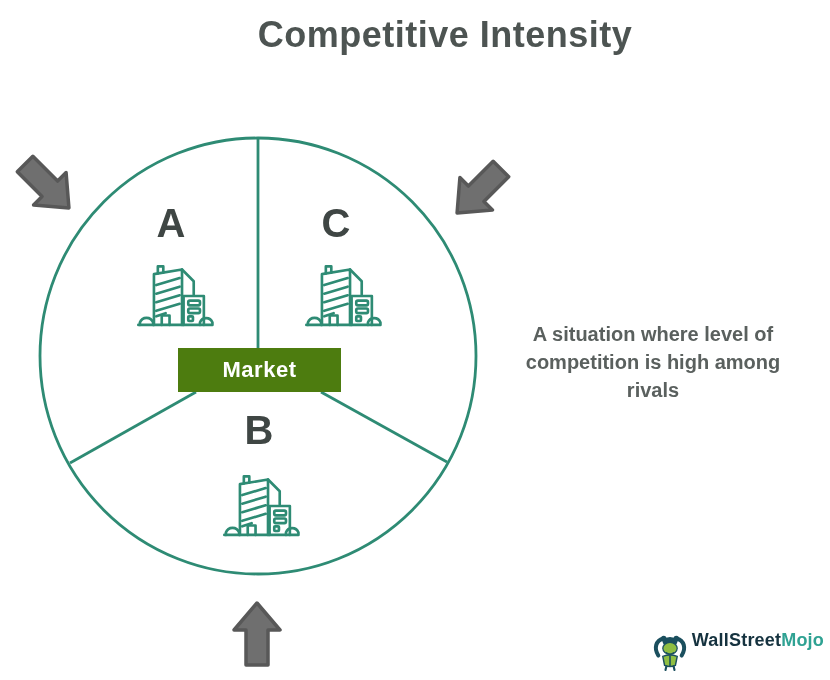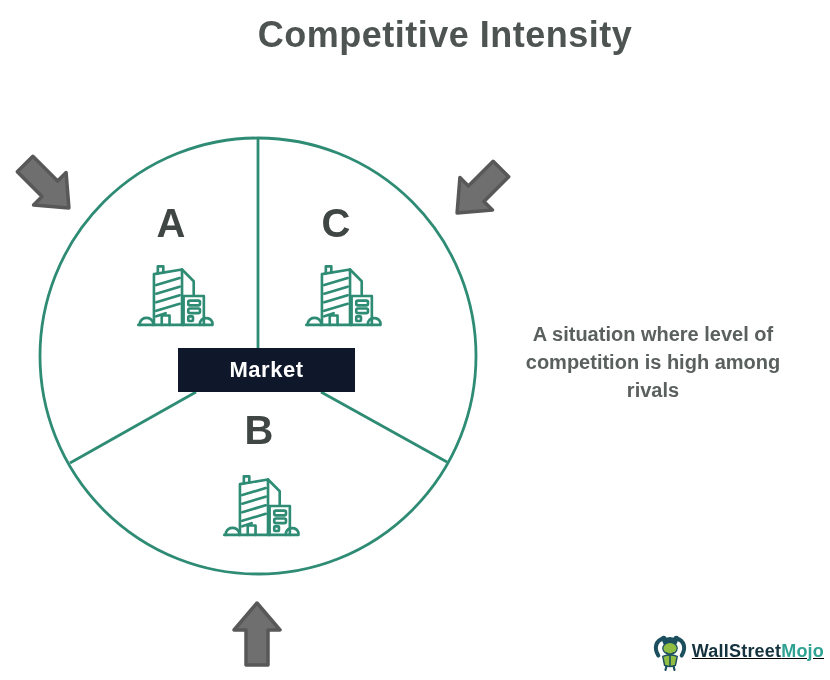--- a/index.html
+++ b/index.html
@@ -42,23 +42,23 @@
     line-height: 1;
   }
   .letter-a { left: 171px; top: 203px; }
   .letter-c { left: 336px; top: 203px; }
   .letter-b { left: 259px; top: 410px; }
 
   .market-box {
     position: absolute;
     left: 178px;
     top: 348px;
-    width: 177px;
+    width: 163px;
     height: 44px;
-    background: #0f172a;
+    background: #4d7c0f;
     color: #ffffff;
     font-size: 22px;
     font-weight: bold;
     display: flex;
     align-items: center;
     justify-content: center;
     letter-spacing: 0.5px;
   }
 
   .description {
@@ -71,23 +71,22 @@
     font-weight: bold;
     color: #5a605e;
     line-height: 1.4;
   }
 
   .logo {
     position: absolute;
     right: 6px;
     bottom: 8px;
     display: flex;
-    align-items: center;
+    align-items: flex-start;
     gap: 4px;
-    text-decoration: underline;
   }
   .logo-text {
     font-size: 18px;
     font-weight: bold;
     letter-spacing: 0.2px;
     white-space: nowrap;
   }
   .logo-ws { color: #15323f; }
   .logo-mojo { color: #2fa293; }
 </style>

